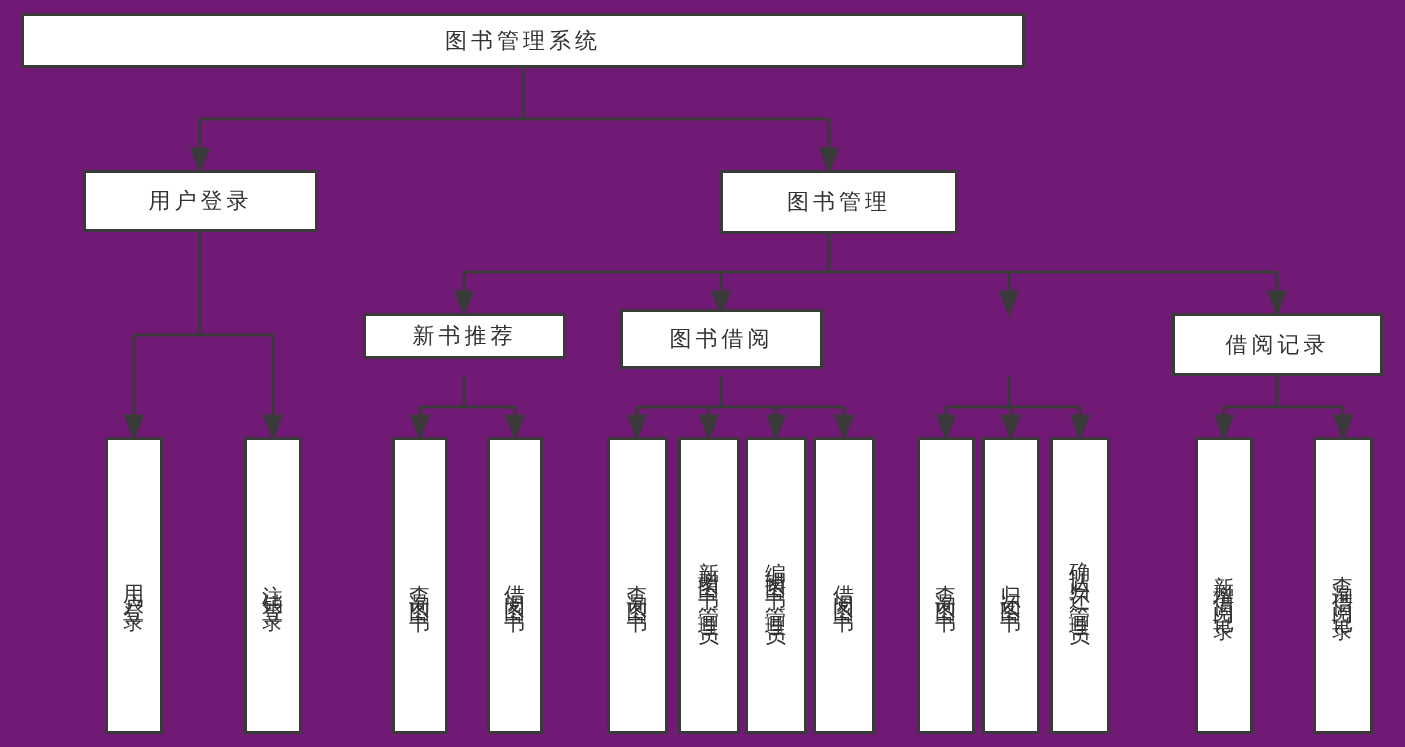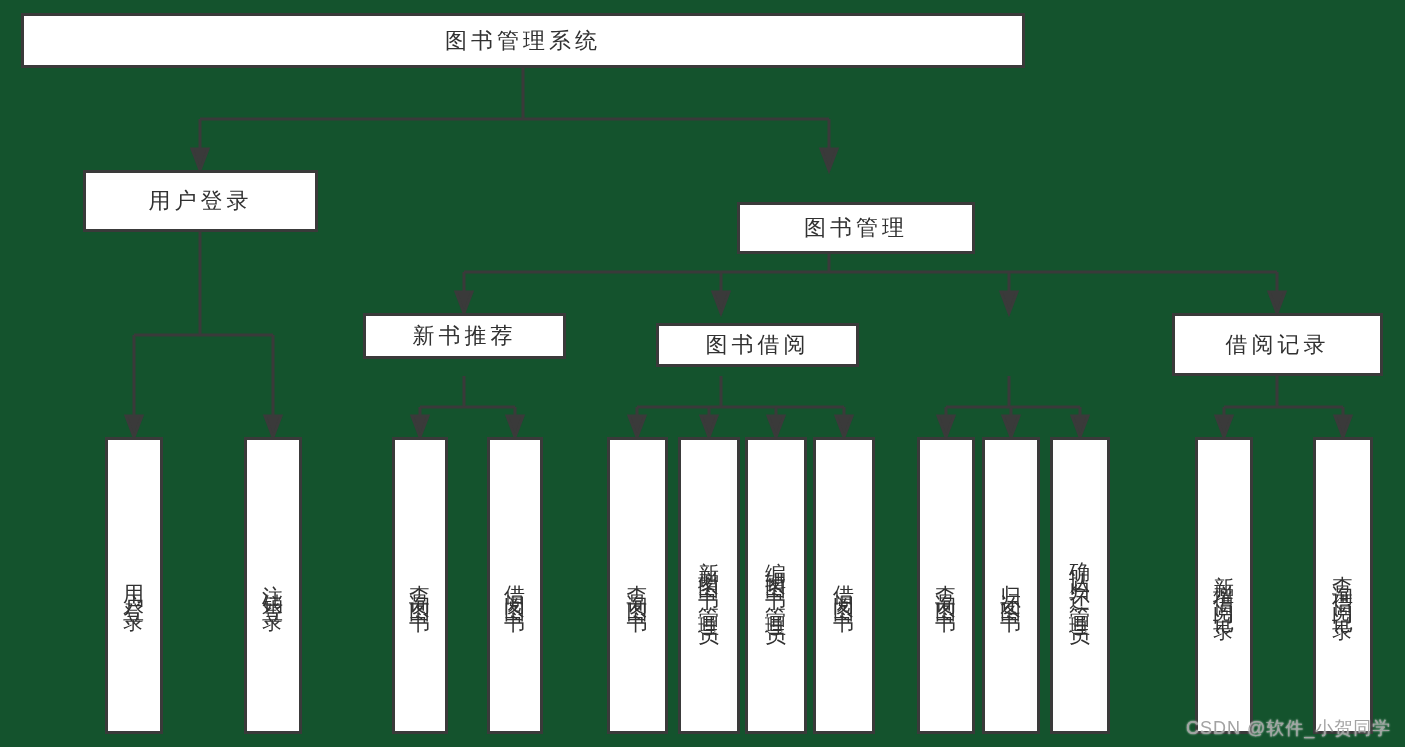--- a/index.html
+++ b/index.html
@@ -5,21 +5,21 @@
   html, body {
     margin: 0;
     padding: 0;
     background: #ffffff;
     font-family: "Liberation Sans", "DejaVu Sans", sans-serif;
   }
   .canvas {
     position: relative;
     width: 1405px;
     height: 747px;
-    background: #14532d;
+    background: #701a75;
     overflow: hidden;
   }
   .connectors {
     position: absolute;
     left: 0;
     top: 0;
     pointer-events: none;
   }
   .node {
     position: absolute;
@@ -109,39 +109,38 @@
         <polygon points="1216,416 1232,416 1224,437"></polygon>
         <polygon points="1335,416 1351,416 1343,437"></polygon>
       </g>
 
     </g>
   </svg>
 
   <div class="node h-node" style="left:21px; top:13px; width:1004px; height:55px;">图书管理系统</div>
 
   <div class="node h-node" style="left:83px; top:170px; width:235px; height:62px;">用户登录</div>
-  <div class="node h-node" style="left:737px; top:170px; width:238px; height:52px;margin-top:32px;">图书管理</div>
+  <div class="node h-node" style="left:720px; top:170px; width:238px; height:64px;">图书管理</div>
 
   <div class="node h-node" style="left:363px; top:313px; width:203px; height:46px;">新书推荐</div>
-  <div class="node h-node" style="left:620px; top:323px; width:203px; height:44px;margin-left:36px;">图书借阅</div>
+  <div class="node h-node" style="left:620px; top:309px; width:203px; height:60px;">图书借阅</div>
   <div class="node h-node" style="left:1172px; top:313px; width:211px; height:63px;">借阅记录</div>
 
   <div class="node v-node" style="left:105px; top:437px; width:58px; height:297px;">用户登录</div>
   <div class="node v-node" style="left:244px; top:437px; width:58px; height:297px;">注销登录</div>
 
   <div class="node v-node" style="left:392px; top:437px; width:56px; height:297px;">查询图书</div>
   <div class="node v-node" style="left:487px; top:437px; width:56px; height:297px;">借阅图书</div>
 
   <div class="node v-node" style="left:607px; top:437px; width:61px; height:297px;">查询图书</div>
   <div class="node v-node" style="left:678px; top:437px; width:62px; height:297px;">新增图书（管理员）</div>
   <div class="node v-node" style="left:745px; top:437px; width:62px; height:297px;">编辑图书（管理员）</div>
   <div class="node v-node" style="left:813px; top:437px; width:62px; height:297px;">借阅图书</div>
 
   <div class="node v-node" style="left:917px; top:437px; width:58px; height:297px;">查询图书</div>
   <div class="node v-node" style="left:982px; top:437px; width:58px; height:297px;">归还图书</div>
   <div class="node v-node" style="left:1050px; top:437px; width:60px; height:297px;">确认归还（管理员）</div>
 
   <div class="node v-node" style="left:1195px; top:437px; width:58px; height:297px;">新增借阅记录</div>
   <div class="node v-node" style="left:1313px; top:437px; width:60px; height:297px;">查询借阅记录</div>
 
-  <div class="watermark">CSDN @软件_小贺同学</div>
 
 </div>
 
 </body></html>

